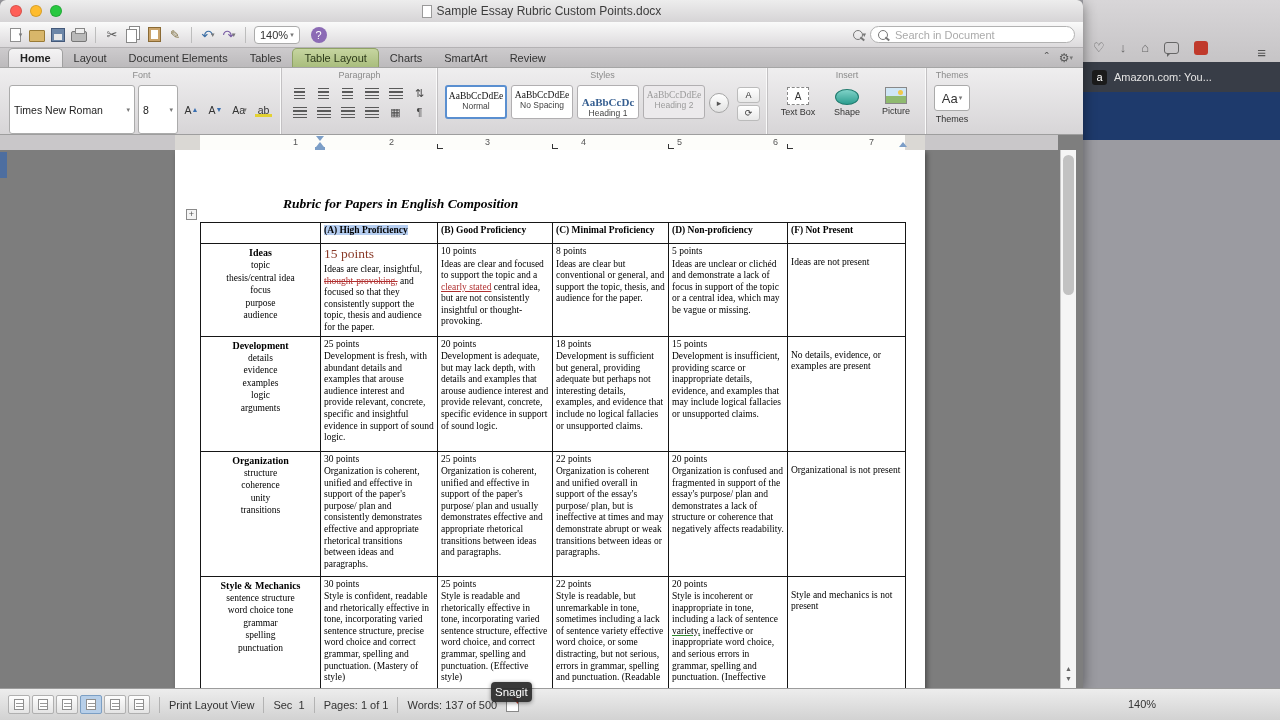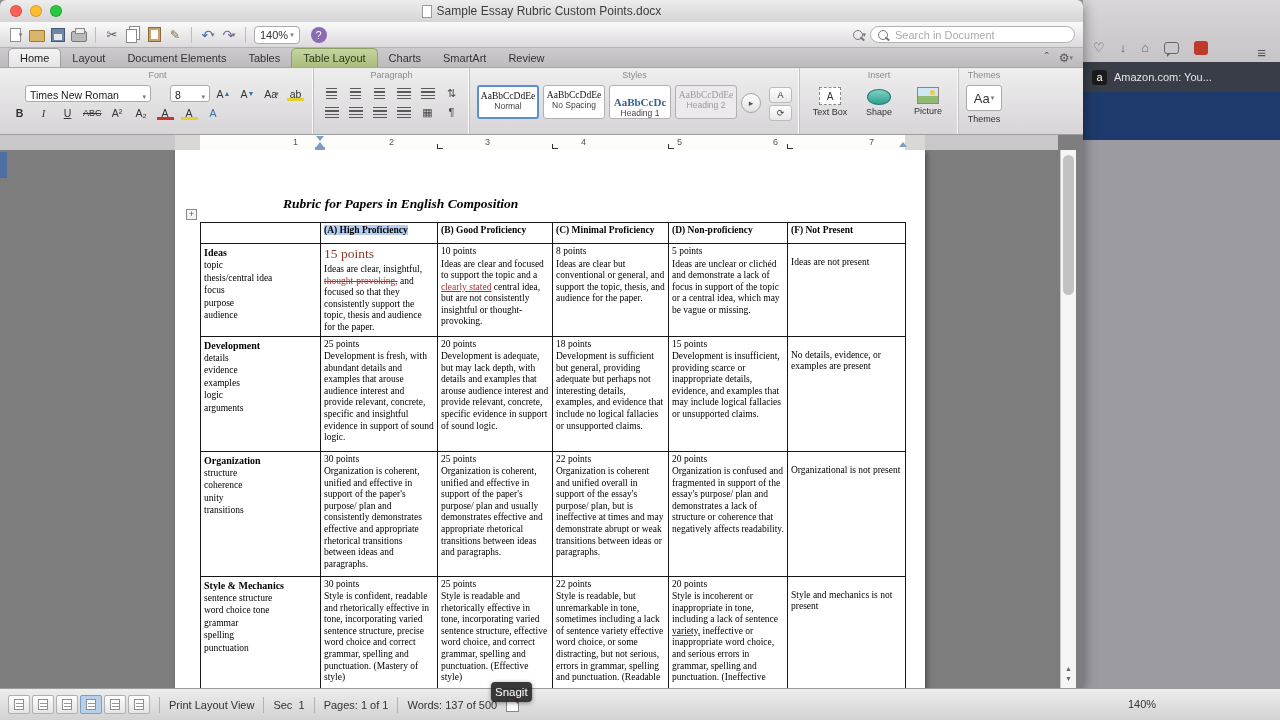--- a/index.html
+++ b/index.html
@@ -47,32 +47,32 @@
   .search-wrap{margin-left:auto;display:flex;align-items:center;gap:4px;}
   .search-menu{display:flex;align-items:center;font-size:8px;color:#666;gap:1px;}
   .mag{width:8px;height:8px;border:1.5px solid #777;border-radius:50%;position:relative;}
   .mag:after{content:"";position:absolute;left:6px;top:7px;width:5px;height:1.5px;background:#777;transform:rotate(40deg);}
   .search-field{width:205px;height:17px;background:#fff;border:1px solid #b2b2b2;border-radius:9px;display:flex;align-items:center;padding:0 7px;gap:5px;box-sizing:border-box;}
   .search-field input{border:none;outline:none;flex:1;font-size:11px;color:#555;background:transparent;font-family:"Liberation Sans",sans-serif;}
   .search-field input::placeholder{color:#aaa;}
 
   .tabbar{position:absolute;left:0;top:48px;width:100%;height:20px;background:linear-gradient(#cdcbcd,#bcbabc);display:flex;align-items:stretch;padding-left:8px;box-sizing:border-box;font-size:11px;color:#333;border-bottom:1px solid #a5a5a5;}
   .tab{display:flex;align-items:center;padding:0 11px;border-radius:5px 5px 0 0;white-space:nowrap;}
-  .tab.active{background:linear-gradient(#f4f3f4,#e6e4e6);border:1px solid #a0a0a0;border-bottom:none;font-weight:normal;color:#222;}
+  .tab.active{background:linear-gradient(#f4f3f4,#e6e4e6);border:1px solid #a0a0a0;border-bottom:none;font-weight:bold;color:#222;}
   .tab.ctx{background:linear-gradient(#c6d5a0,#a9bd7d);border:1px solid #8fa265;border-bottom:none;color:#2d3a1a;}
   .tabbar-right{margin-left:auto;display:flex;align-items:center;gap:10px;padding-right:10px;color:#555;}
   .collapse-ch{font-size:12px;}
   .gear-wrap{display:flex;align-items:center;gap:2px;font-size:12px;}
 
   .ribbon{position:absolute;left:0;top:68px;width:100%;height:67px;background:linear-gradient(#efeeef,#d7d5d7);border-bottom:1px solid #9e9e9e;display:flex;box-sizing:border-box;padding:0 2px;}
   .rgroup{position:relative;padding:14px 7px 2px;display:flex;flex-direction:column;}
   .rgroup+.rgroup{border-left:1px solid #c3c1c3;box-shadow:-1px 0 0 #fafafa;}
   .glabel{position:absolute;top:2px;left:0;right:0;text-align:center;font-size:9px;color:#8b8b8b;}
   .grow{display:flex;align-items:center;gap:3px;margin-top:3px;}
-  .combo{background:#fff;border:1px solid #ababab;border-radius:3px;height:15px;display:flex;align-items:flex-end;justify-content:space-between;gap:4px;padding:0 4px;font-size:10.5px;color:#222;margin-left:16px;}
+  .combo{background:#fff;border:1px solid #ababab;border-radius:3px;height:15px;display:flex;align-items:center;justify-content:space-between;gap:4px;padding:16px 4px;font-size:10.5px;color:#222;}
   .combo .tcaret{margin:0;}
   .rbtn{height:16px;min-width:17px;border-radius:3px;display:flex;align-items:center;justify-content:center;font-size:10.5px;color:#333;padding:0 2px;}
   .rbtn.b{font-weight:bold}.rbtn.i{font-style:italic;font-family:"Liberation Serif",serif}.rbtn.u{text-decoration:underline}
   .rbtn.strike{text-decoration:line-through;font-size:9px;}
   .fc{position:relative;}
   .fc:after{content:"";position:absolute;left:2px;bottom:1px;right:2px;height:3px;background:#c33;}
   .hl:after{content:"";position:absolute;left:2px;bottom:1px;right:2px;height:3px;background:#e3d132;}
   .fx{color:#3a6fb0;}
   .lines-ic{width:14px;height:11px;background:repeating-linear-gradient(to bottom,#5a5a5a 0 1.2px,transparent 1.2px 3.4px);}
   .lines-ic.short{background:repeating-linear-gradient(to bottom,#5a5a5a 0 1.2px,transparent 1.2px 3.4px);width:11px;}
@@ -120,21 +120,21 @@
   .thandle{position:absolute;left:11px;top:59px;width:11px;height:11px;border:1px solid #8a8a8a;background:#f4f4f4;color:#555;font-size:9px;line-height:9px;text-align:center;box-sizing:border-box;}
   table.rubric{position:absolute;left:25px;top:72px;width:705px;border-collapse:collapse;table-layout:fixed;font-family:"Liberation Serif",serif;color:#000;}
   .rubric th,.rubric td{border:1px solid #161616;vertical-align:top;padding:2px 3px;overflow:hidden;}
   .rubric th{font-size:9.5px;text-align:left;font-weight:bold;height:16px;}
   .sel-hl{background:#b5cdf0;}
   .rubric thead tr{height:20px;}
   .rubric tbody tr:nth-child(1){height:90px;}
   .rubric tbody tr:nth-child(2){height:115px;}
   .rubric tbody tr:nth-child(3){height:125px;}
   .rubric tbody tr:nth-child(4){height:122px;}
-  .label-cell{text-align:left;}
+  .label-cell{text-align:center;}
   .row-label{font-weight:bold;font-size:10px;line-height:13px;}
   .row-sub{font-size:9.5px;line-height:12.5px;white-space:pre-line;}
   .cell-points{font-size:9.5px;line-height:11.5px;margin-bottom:1px;}
   .points-big{font-size:13.5px;color:#8a3a28;line-height:16px;margin-bottom:2px;}
   .cell-text{font-size:9.5px;line-height:11.6px;}
   td[data-cell="4"] .cell-text{padding-top:10px;}
   .mk-del{color:#b03030;text-decoration:line-through;}
   .mk-ins{color:#b03030;text-decoration:underline;}
   .mk-gram{text-decoration:underline;text-decoration-color:#2e8b2e;}
 

